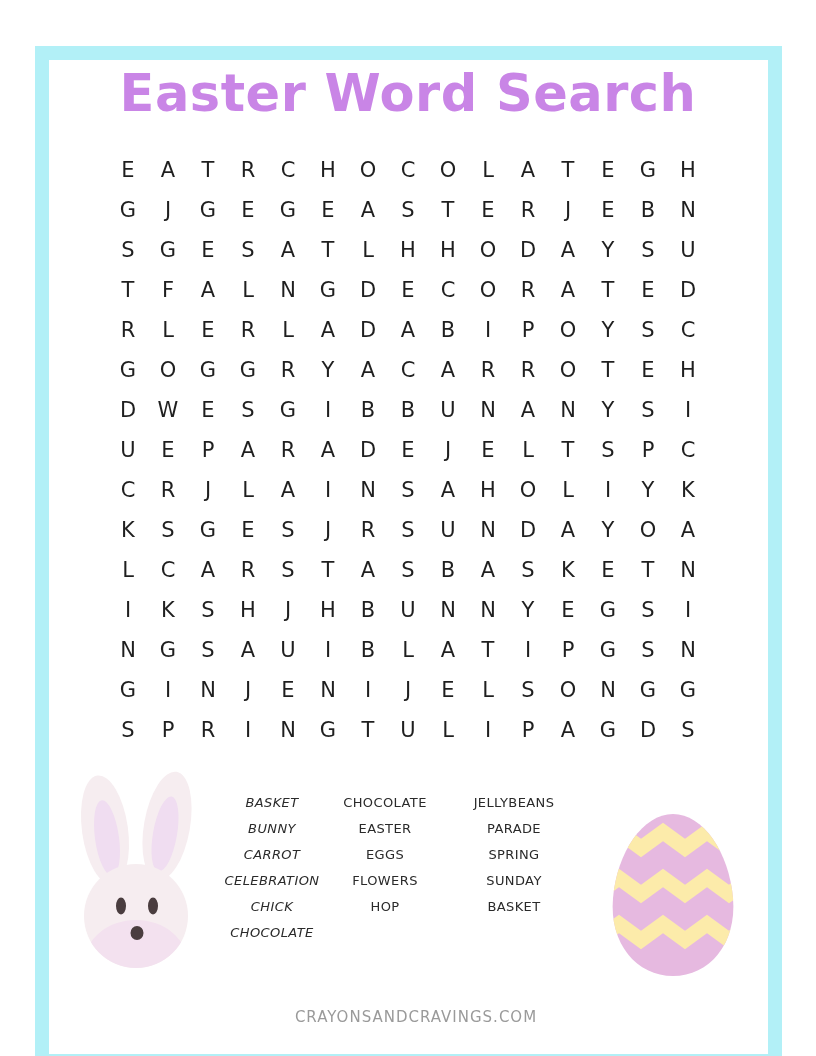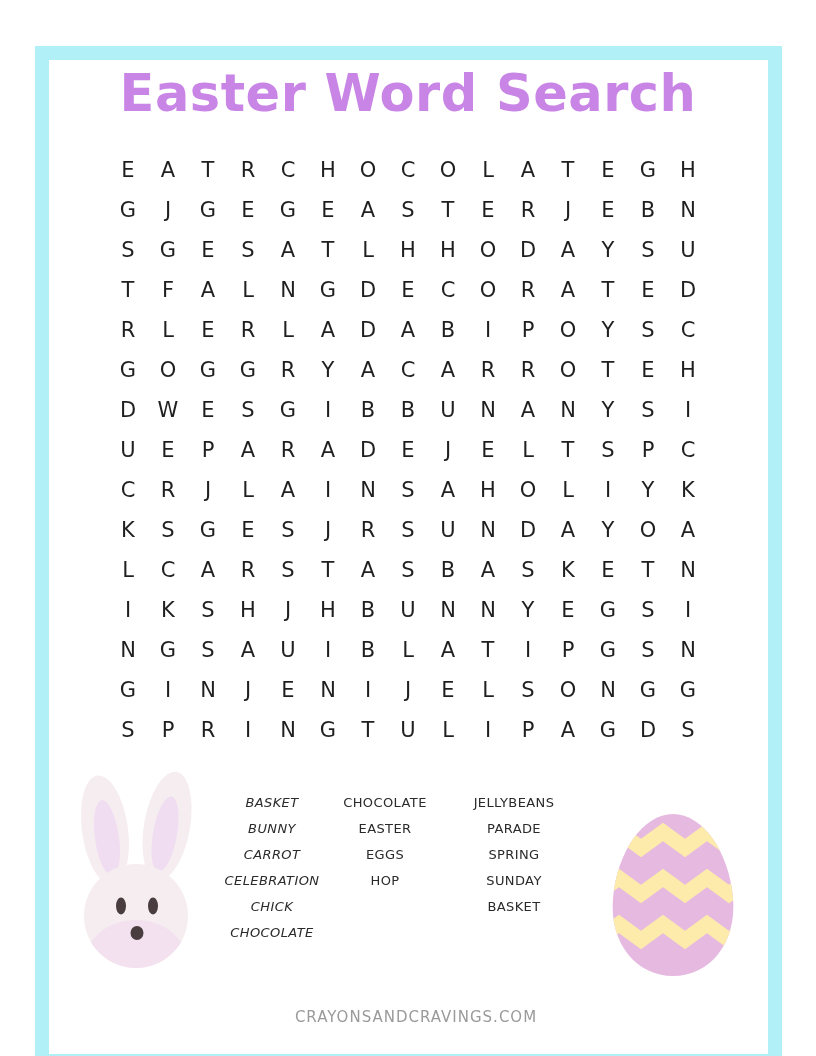--- a/index.html
+++ b/index.html
@@ -339,20 +339,21 @@
       <div class="word">BUNNY</div>
       <div class="word">CARROT</div>
       <div class="word">CELEBRATION</div>
       <div class="word">CHICK</div>
       <div class="word">CHOCOLATE</div>
     </div>
   <div class="word-column c2">
       <div class="word">CHOCOLATE</div>
       <div class="word">EASTER</div>
       <div class="word">EGGS</div>
+      <div class="word">FLOWERS</div>
       <div class="word">HOP</div>
     </div>
   <div class="word-column c3">
       <div class="word">JELLYBEANS</div>
       <div class="word">PARADE</div>
       <div class="word">SPRING</div>
       <div class="word">SUNDAY</div>
       <div class="word">BASKET</div>
     </div>
 

